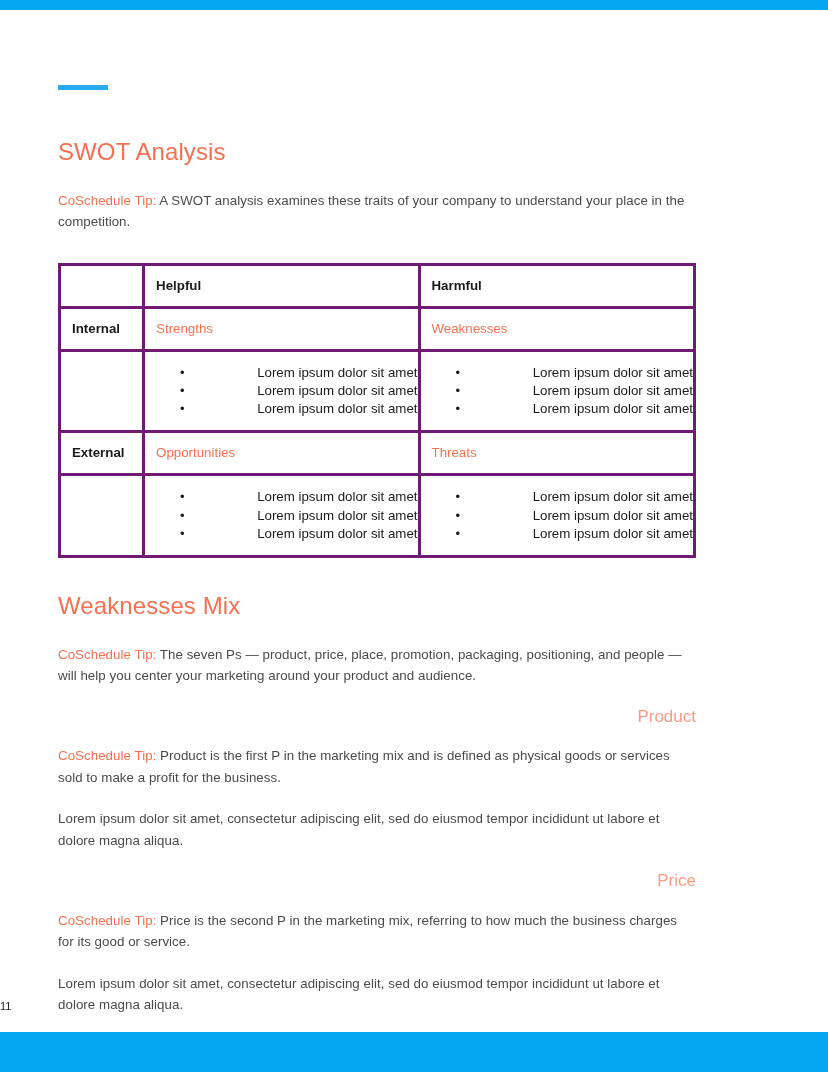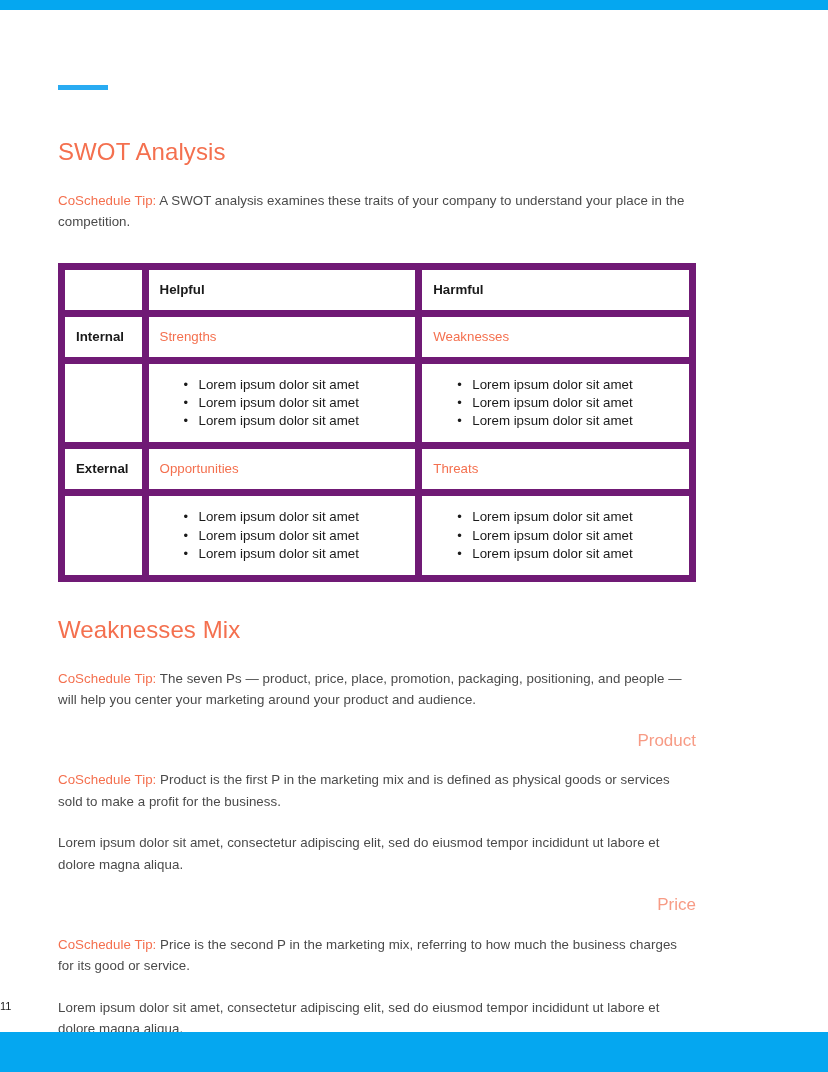--- a/index.html
+++ b/index.html
@@ -80,21 +80,21 @@
   }
 
   
   table.swot {
     border-collapse: collapse;
     width: 638px;
     margin: 30px 0 34px 0;
     table-layout: fixed;
   }
   table.swot td {
-    border: 7px solid #701a75;
+    border: 3px solid #701a75;
     vertical-align: top;
     padding: 0;
   }
   .col-axis { width: 76px; }
   .col-half { width: 249px; }
 
   .cell-pad {
     padding: 10px 10px 10px 11px;
     font-size: 13.3px;
     line-height: 20px;
@@ -111,20 +111,21 @@
     color: #F4704F;
   }
   .cell-empty {
     height: 20px;
   }
 
   ul.items {
     margin: 0;
     padding: 12px 0 12px 50px;
     list-style: none;
+    text-align: right;
   }
   ul.items li {
     font-size: 13.3px;
     line-height: 18.3px;
     color: #1A1A1A;
     position: relative;
     padding-left: 0;
   }
   ul.items li::before {
     content: "\2022";

